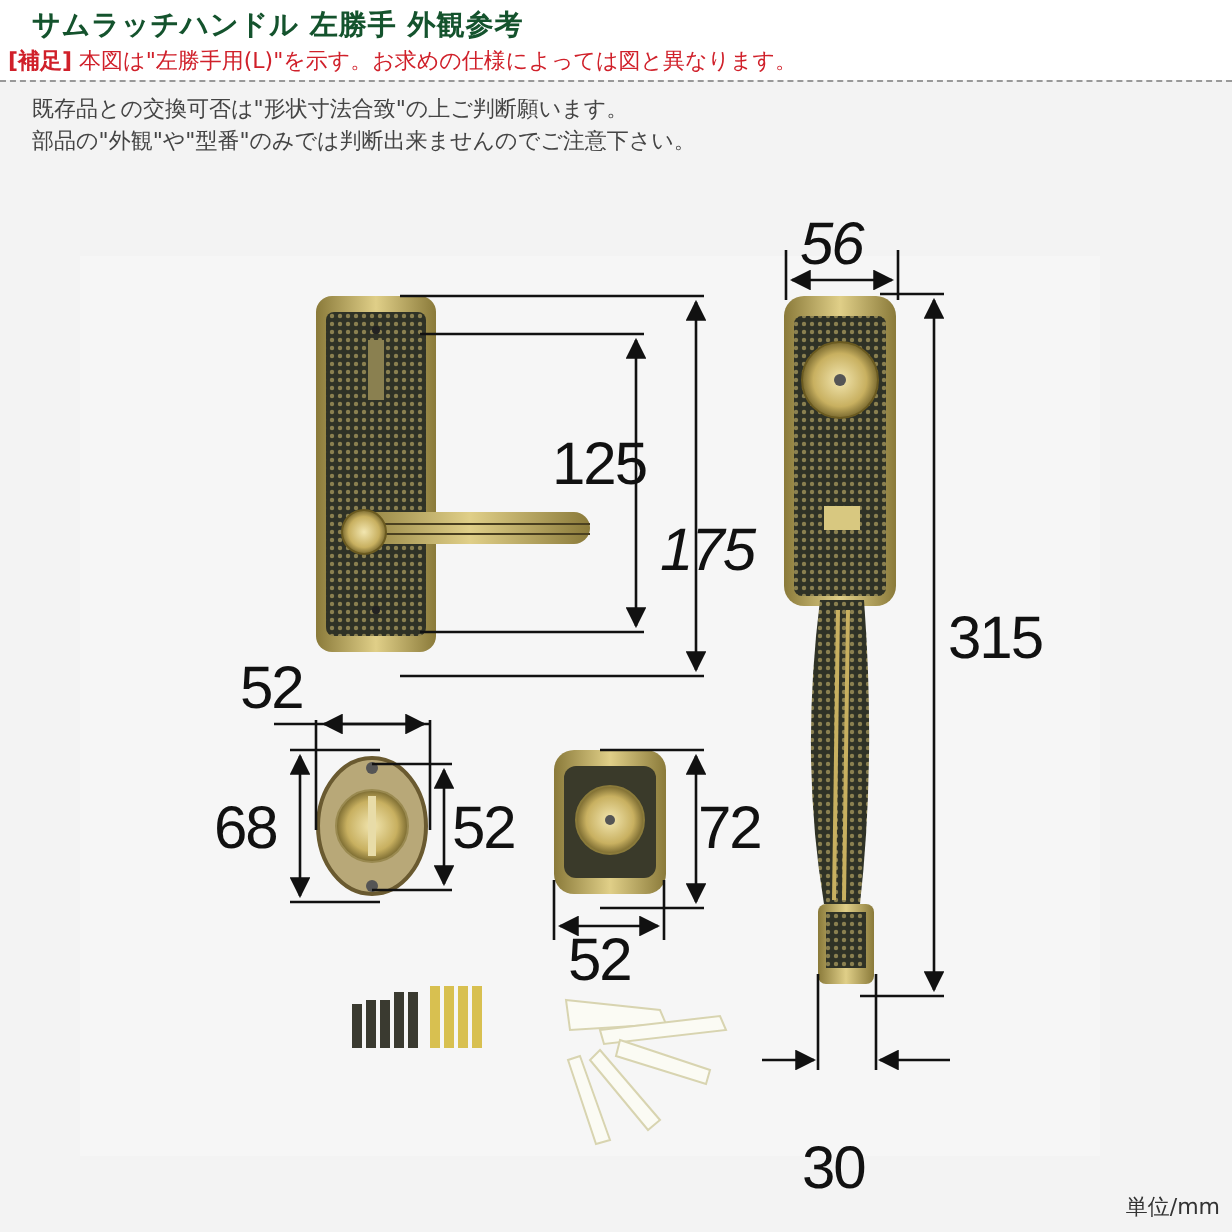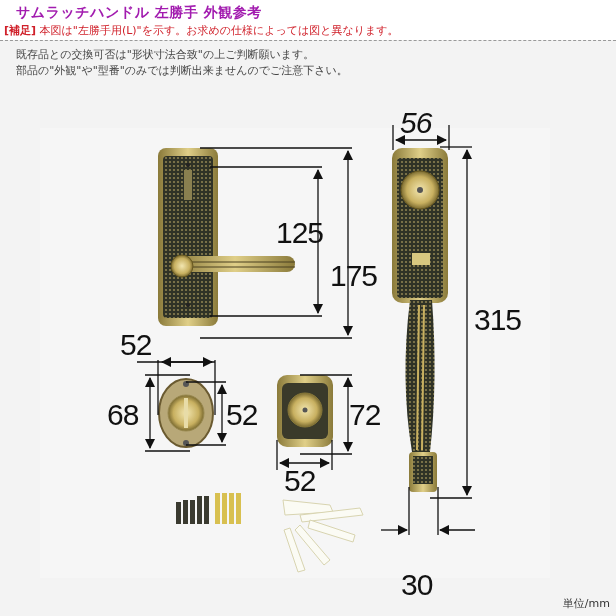--- a/index.html
+++ b/index.html
@@ -1,19 +1,19 @@
 <!DOCTYPE html>
 <html><head>
 <meta charset="utf-8">
 <style>
   * { margin:0; padding:0; box-sizing:border-box; }
   html, body { width:616px; height:616px; overflow:hidden; }
   body { background:#f3f3f3; font-family:"DejaVu Sans", sans-serif; position:relative; }
   .header { position:absolute; left:0; top:0; width:616px; height:40px; background:#ffffff; }
-  .title { position:absolute; left:16px; top:4px; font-size:14px; font-weight:bold; color:#a21caf; letter-spacing:0.5px; }
+  .title { position:absolute; left:16px; top:4px; font-size:14px; font-weight:bold; color:#14532d; letter-spacing:0.5px; }
   .note { position:absolute; left:4px; top:23px; font-size:11px; color:#d0202a; white-space:nowrap; }
   .note .tag { font-weight:bold; }
   .divider { position:absolute; left:0; top:40px; width:616px; border-top:1px dashed #999; }
   .desc { position:absolute; left:16px; top:47px; font-size:11px; color:#444; line-height:16px; }
   .photo { position:absolute; left:40px; top:128px; width:510px; height:450px; background:#f6f6f6; }
   .unit { position:absolute; right:6px; top:596px; font-size:11px; color:#333; }
   .dim { position:absolute; font-family:"Liberation Sans", sans-serif; font-size:30px; color:#111; line-height:1; letter-spacing:-1px; }
   svg.overlay { position:absolute; left:0; top:0; }
 </style>
 </head>
@@ -152,21 +152,21 @@
     <line x1="300" y1="454" x2="352" y2="454"></line>
     <line x1="348" y1="378" x2="348" y2="451" marker-start="url(#arr)" marker-end="url(#arr)"></line>
 
     <line x1="277" y1="440" x2="277" y2="470"></line>
     <line x1="332" y1="440" x2="332" y2="470"></line>
     <line x1="280" y1="463" x2="329" y2="463" marker-start="url(#arr)" marker-end="url(#arr)"></line>
   </g>
 </svg>
 
 <div class="dim" style="left:276px;top:218px;">125</div>
-<div class="dim" style="left:330px;top:261px;">175</div>
+<div class="dim" style="left:330px;top:261px;font-style:italic;">175</div>
 <div class="dim" style="left:400px;top:108px;font-style:italic;">56</div>
 <div class="dim" style="left:474px;top:305px;">315</div>
 <div class="dim" style="left:401px;top:535px;margin-top:35px;">30</div>
 <div class="dim" style="left:120px;top:330px;">52</div>
 <div class="dim" style="left:107px;top:400px;">68</div>
 <div class="dim" style="left:226px;top:400px;">52</div>
 <div class="dim" style="left:349px;top:400px;text-align:right;">72</div>
 <div class="dim" style="left:284px;top:466px;">52</div>
 
 <div class="unit">単位/mm</div>

